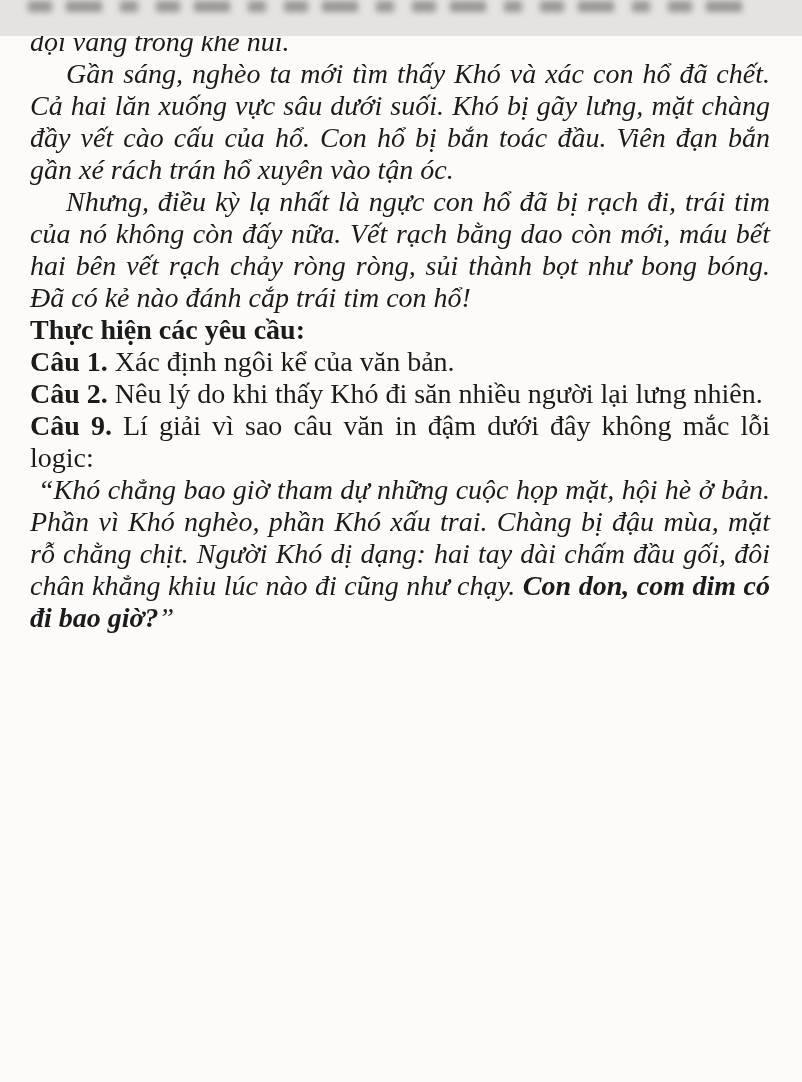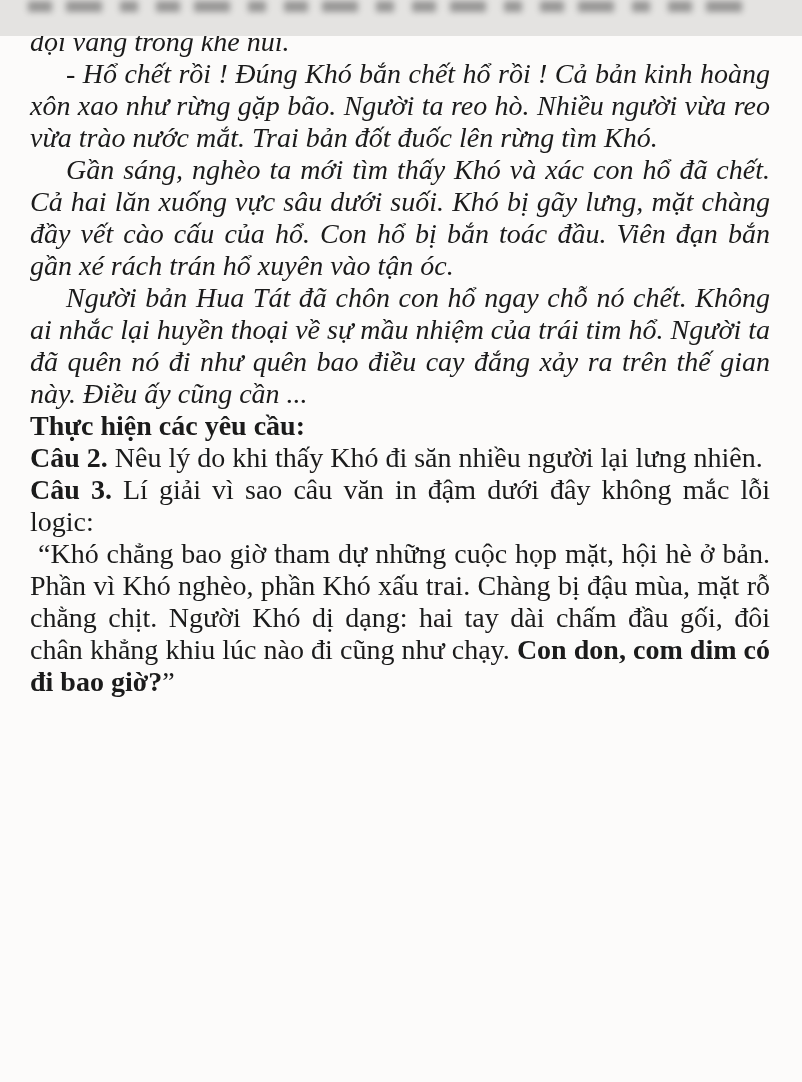--- a/index.html
+++ b/index.html
@@ -28,57 +28,57 @@
     font-size:28px;line-height:32px;
     text-align:justify;
   }
   p{margin:0;padding:0;}
   .story{font-style:italic;text-indent:36px;}
   .cont{text-indent:0;}
   .cite{text-indent:0;font-style:normal;}
   .it{font-style:italic;}
   .b{font-weight:bold;}
   .heading{font-weight:bold;}
-  .quote{text-indent:8px;}
+  .quote{font-style:italic;text-indent:8px;}
   .quote .b{font-weight:bold;}
   .frag-row{position:absolute;top:1072px;left:0;width:802px;height:10px;z-index:2;}
   .frag{position:absolute;top:0;font-size:28px;line-height:32px;font-weight:bold;}
   .frag:nth-child(1){left:130px;}
   .frag:nth-child(2){left:300px;}
   .frag:nth-child(3){left:477px;}
 </style>
 </head>
 <body>
 
 <div class="page">
 
   <div class="top-band">
     <div class="smudges"></div>
   </div>
 
   <div class="content">
 
     <p class="story cont">dội vang trong khe núi.</p>
 
-    <p class="story">- Hổ chết rồi ! Đúng Khó bắn chết hổ rồi ! Cả bản kinh hoàng xôn xao như rừng gặp bão. Người ta reo hò. Nhiều người vừa reo vừa trào nước mắt. Trai bản đốt đuốc lên rừng tìm Khó.</p>
 
     <p class="story">Gần sáng, nghèo ta mới tìm thấy Khó và xác con hổ đã chết. Cả hai lăn xuống vực sâu dưới suối. Khó bị gãy lưng, mặt chàng đầy vết cào cấu của hổ. Con hổ bị bắn toác đầu. Viên đạn bắn gần xé rách trán hổ xuyên vào tận óc.</p>
+
+    <p class="story">Nhưng, điều kỳ lạ nhất là ngực con hổ đã bị rạch đi, trái tim của nó không còn đấy nữa. Vết rạch bằng dao còn mới, máu bết hai bên vết rạch chảy ròng ròng, sủi thành bọt như bong bóng. Đã có kẻ nào đánh cắp trái tim con hổ!</p>
 
 
 
 
-    <p class="story">Người bản Hua Tát đã chôn con hổ ngay chỗ nó chết. Không ai nhắc lại huyền thoại về sự mầu nhiệm của trái tim hổ. Người ta đã quên nó đi như quên bao điều cay đắng xảy ra trên thế gian này. Điều ấy cũng cần ...</p>
-
 
     <p class="heading">Thực hiện các yêu cầu:</p>
 
+    <p class="q"><span class="b">Câu 1.</span><span> Xác định ngôi kể của văn bản.</span></p>
 
     <p class="q"><span class="b">Câu 2.</span><span> Nêu lý do khi thấy Khó đi săn nhiều người lại lưng nhiên.</span></p>
 
-    <p class="q"><span class="b">Câu 3.</span><span> Lí giải vì sao câu văn in đậm dưới đây không mắc lỗi logic:</span></p>
+    <p class="q"><span class="b">Câu 9.</span><span> Lí giải vì sao câu văn in đậm dưới đây không mắc lỗi logic:</span></p>
 
     <p class="quote"><span>“</span><span>Khó chẳng bao giờ tham dự những cuộc họp mặt, hội hè ở bản. Phần vì Khó nghèo, phần Khó xấu trai. Chàng bị đậu mùa, mặt rỗ chằng chịt. Người Khó dị dạng: hai tay dài chấm đầu gối, đôi chân khẳng khiu lúc nào đi cũng như chạy. </span><span class="b">Con don, com dim có đi bao giờ?</span><span>”</span></p>
 
   </div>
 
   <div class="frag-row">
     <span class="frag">ề</span>
     <span class="frag">ố</span>
     <span class="frag">ỷ</span>
   </div>

